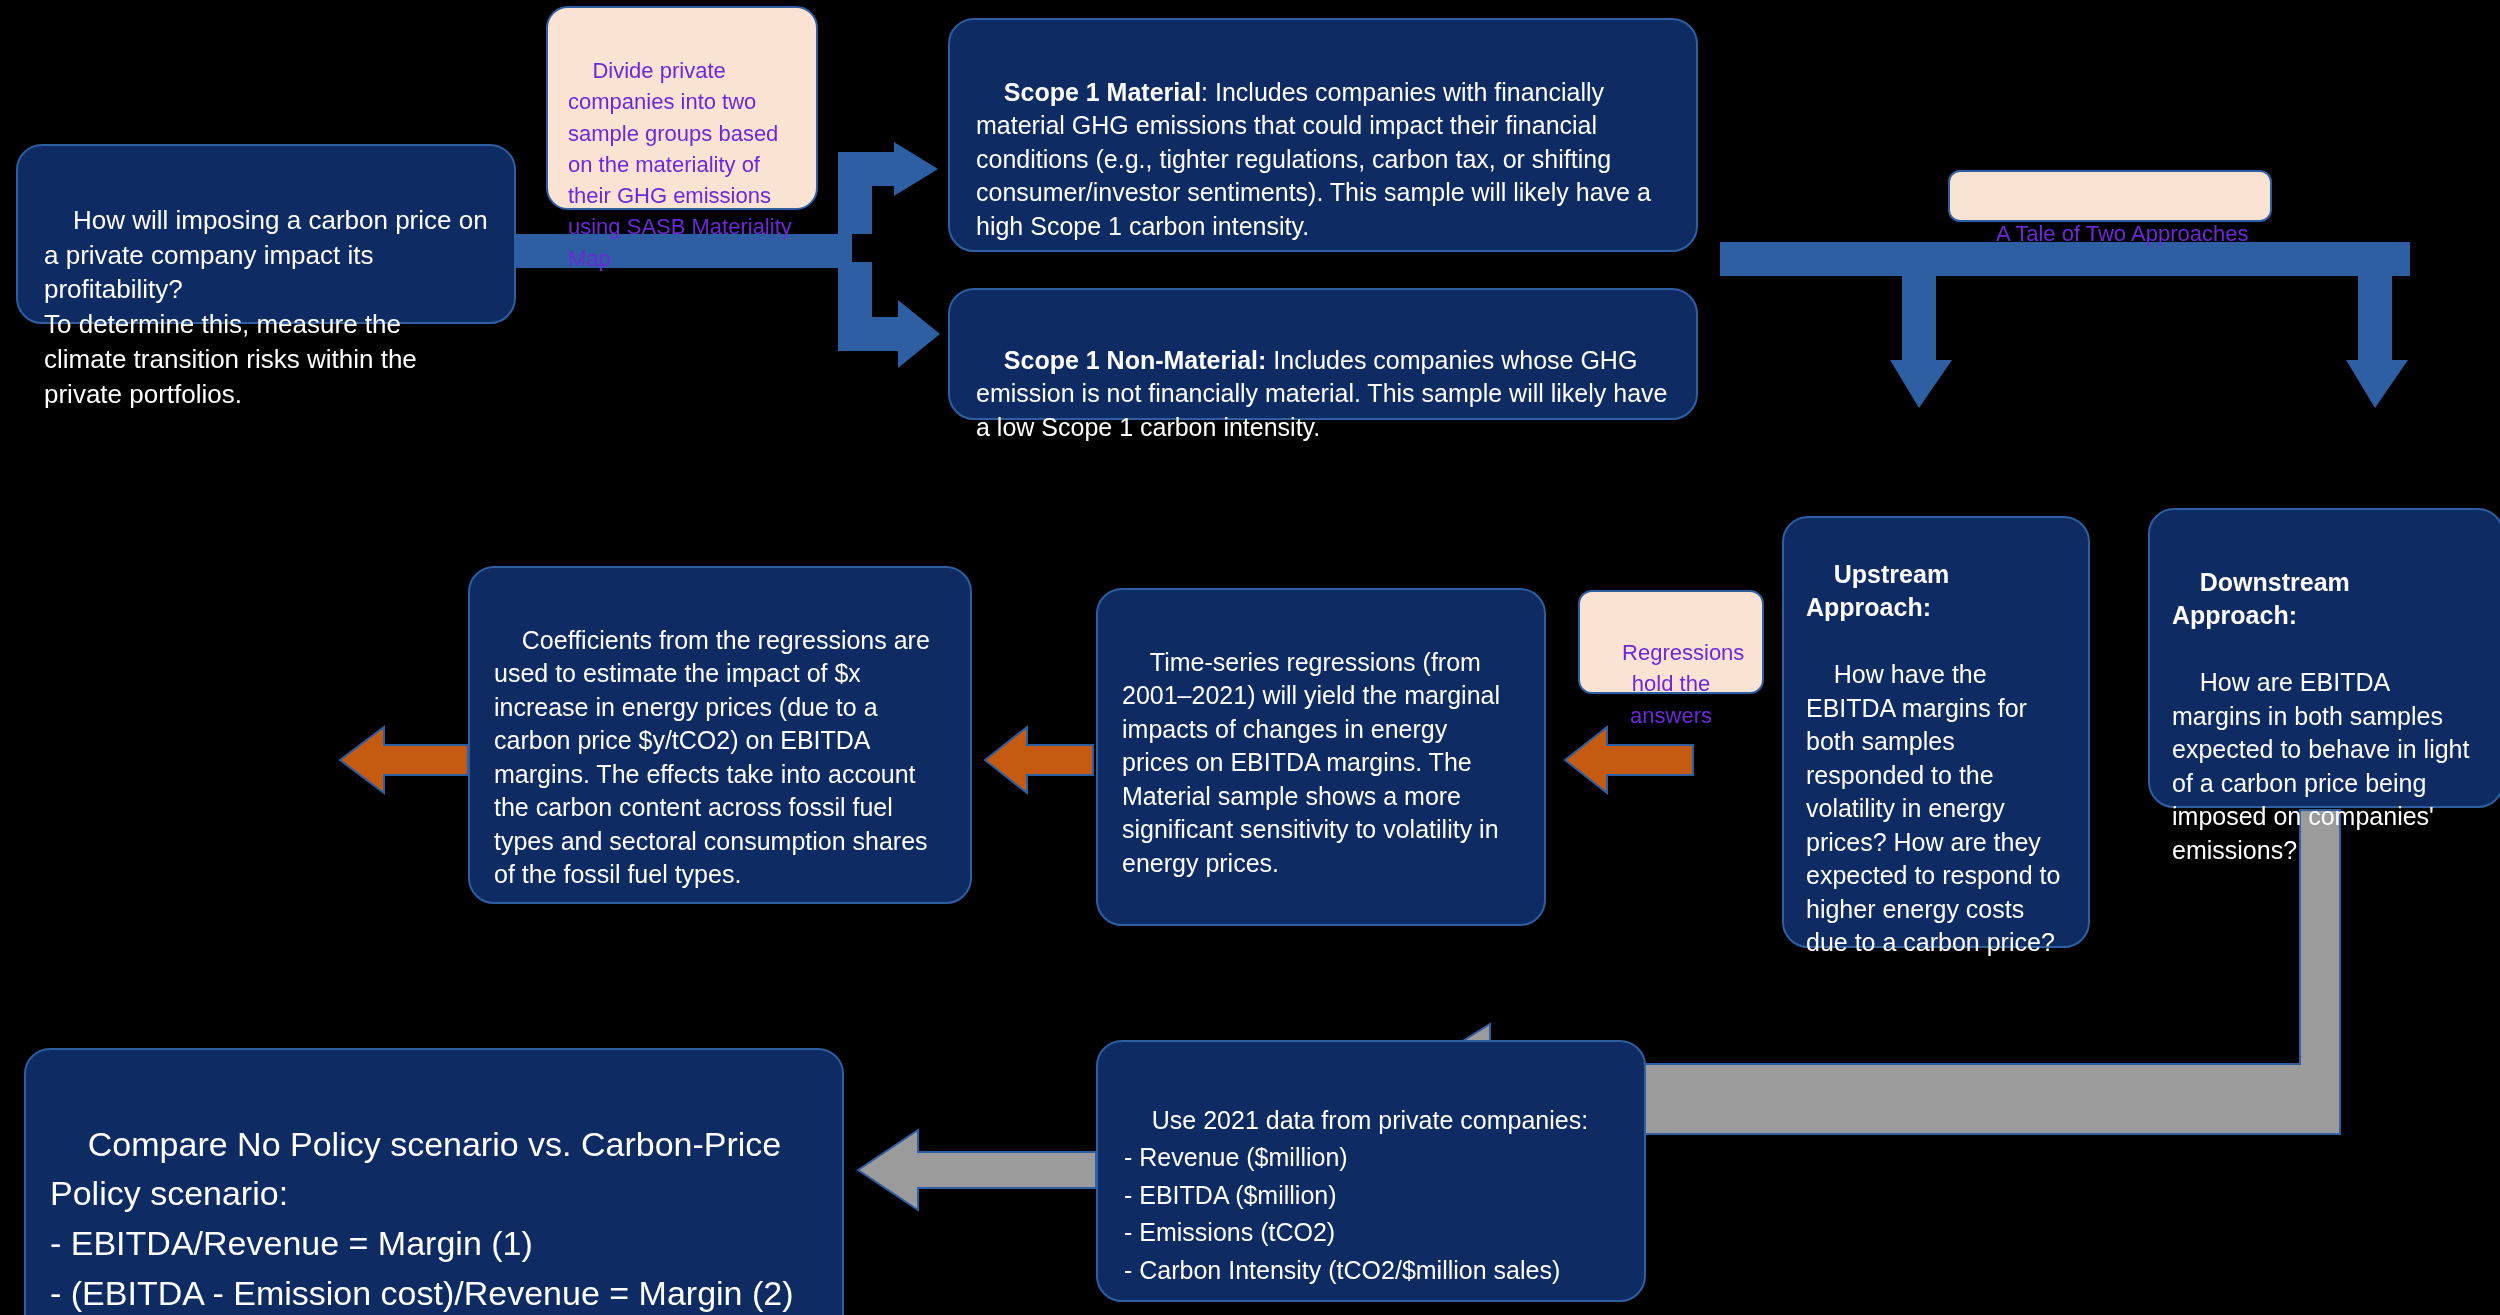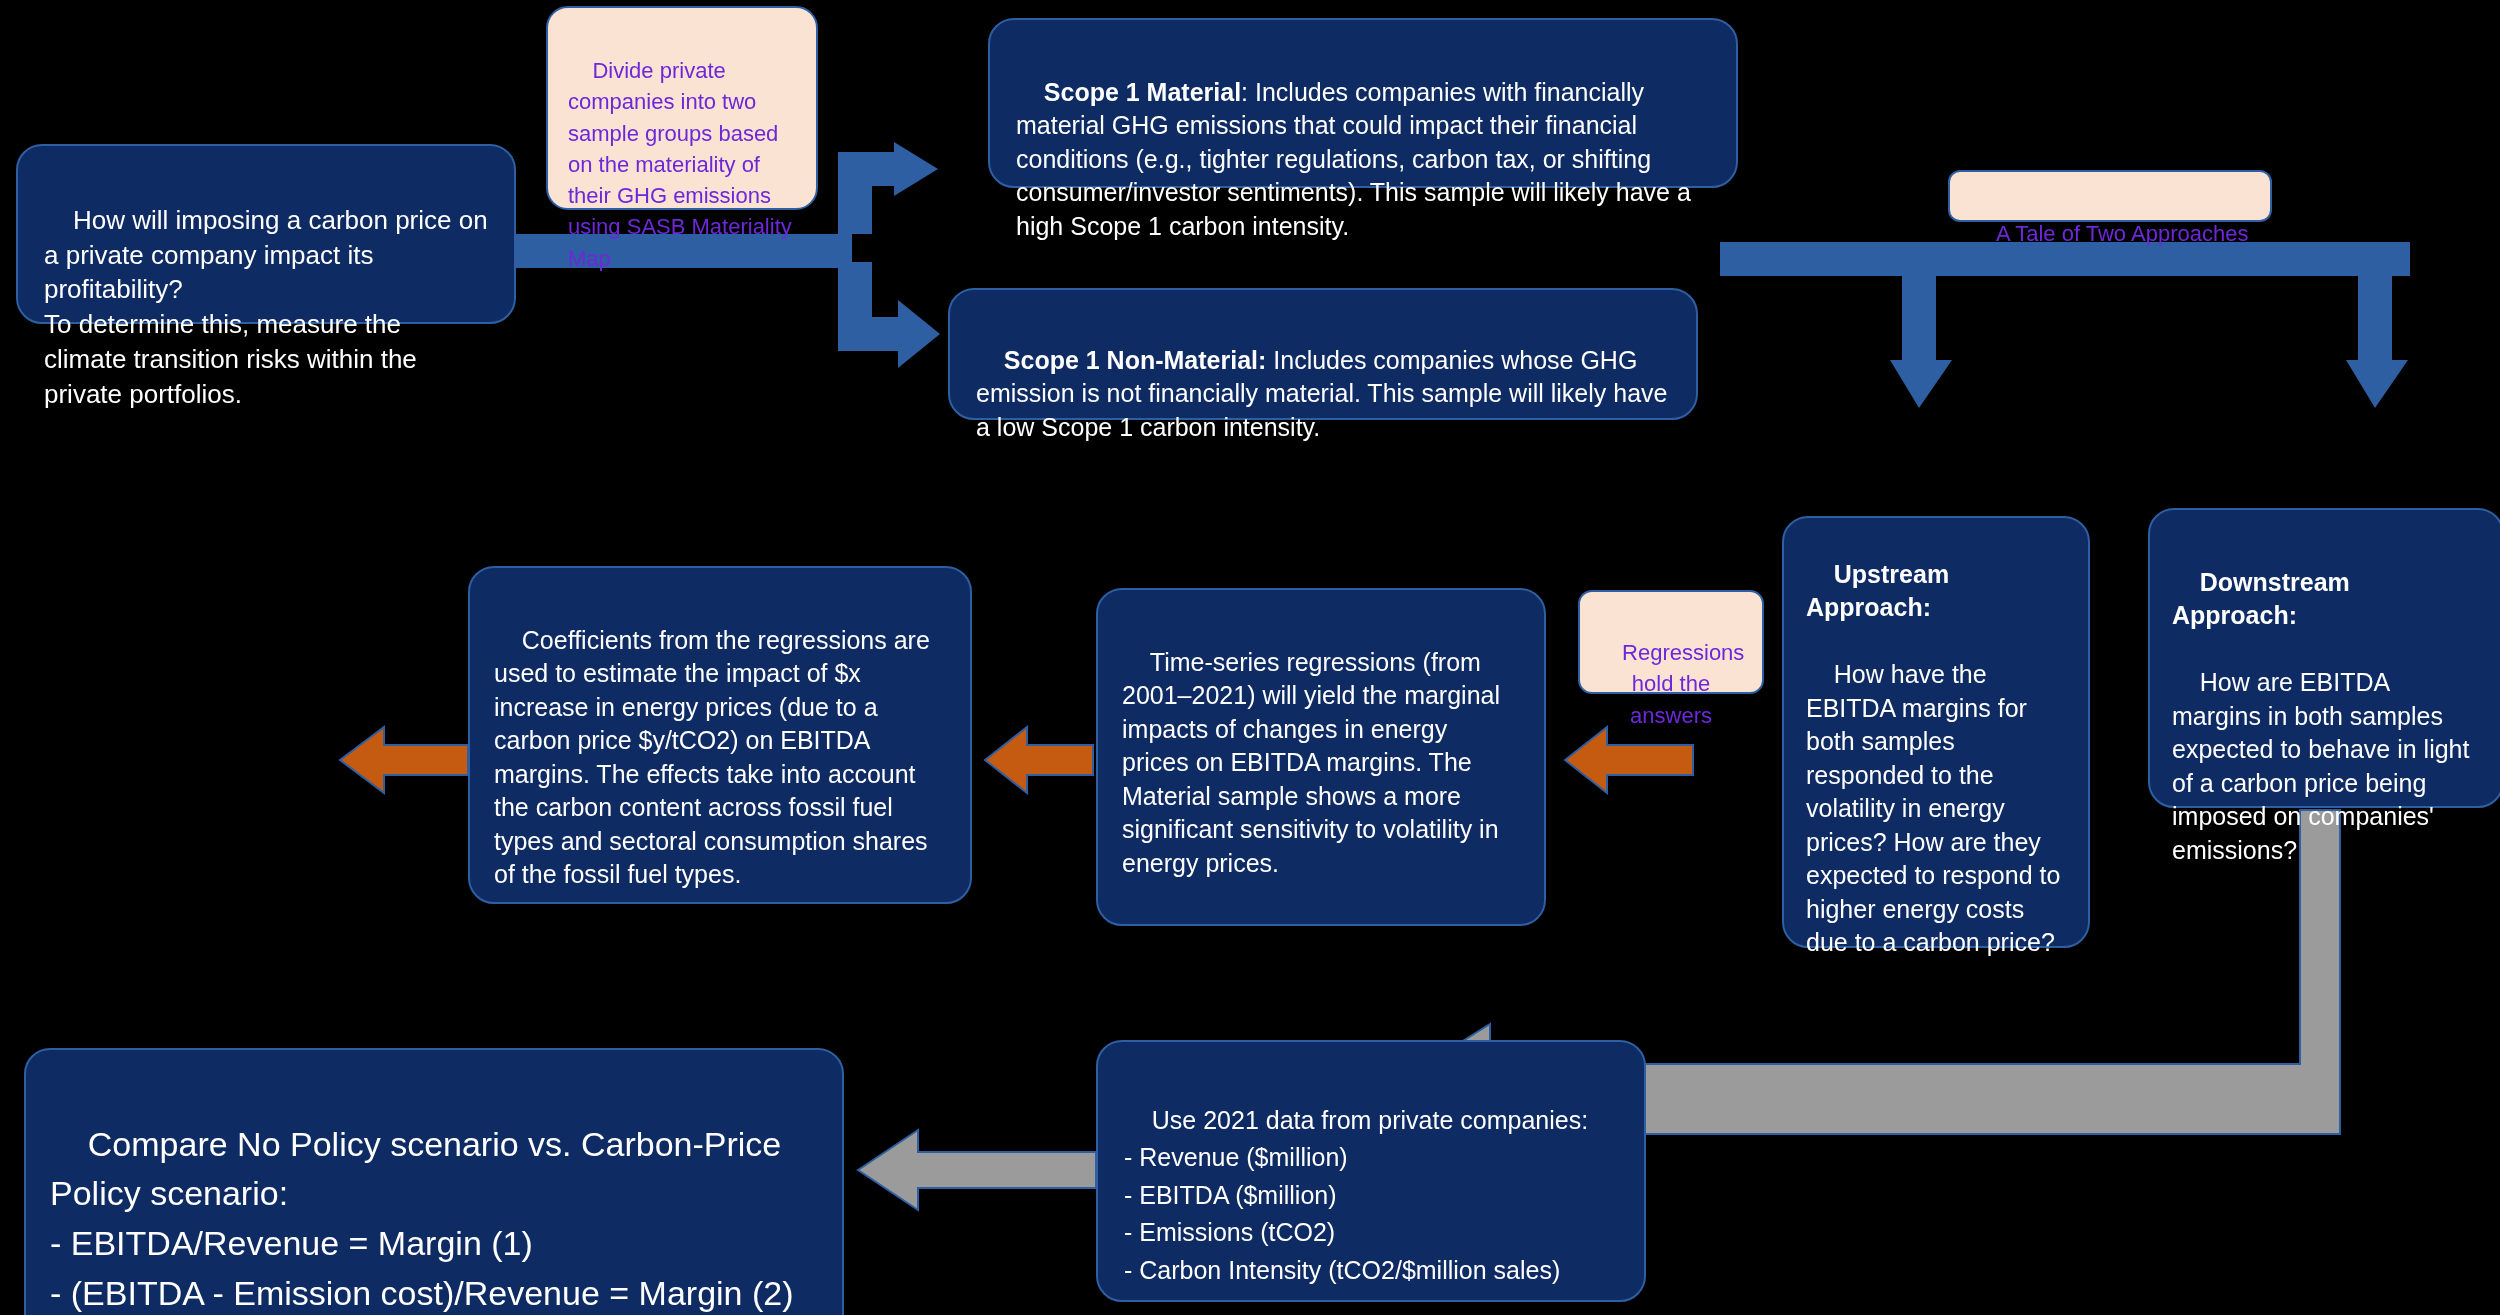--- a/index.html
+++ b/index.html
@@ -119,21 +119,21 @@
 
   <div class="node" style="left:8px; top:144px; width:500px; height:180px; font-size:26px; padding:22px 26px;margin-left:8px;">
     <span>How will imposing a carbon price on a private company impact its profitability?
 To determine this, measure the climate transition risks within the private portfolios.</span>
   </div>
 
   <div class="node beige" style="left:546px; top:6px; width:272px; height:204px; font-size:22px; padding:16px 20px; line-height:1.42;">
     <span>Divide private companies into two sample groups based on the materiality of their GHG emissions using SASB Materiality Map</span>
   </div>
 
-  <div class="node" style="left:948px; top:18px; width:750px; height:170px; font-size:25px; padding:22px 26px;margin-left:40px;">
+  <div class="node" style="left:948px; top:18px; width:750px; height:234px; font-size:25px; padding:22px 26px;">
     <b>Scope 1 Material</b><span>: Includes companies with financially material GHG emissions that could impact their financial conditions (e.g., tighter regulations, carbon tax, or shifting consumer/investor sentiments). This sample will likely have a high Scope 1 carbon intensity.</span>
   </div>
 
   <div class="node" style="left:948px; top:288px; width:750px; height:132px; font-size:25px; padding:20px 26px;">
     <b>Scope 1 Non-Material:</b><span> Includes companies whose GHG emission is not financially material. This sample will likely have a low Scope 1 carbon intensity.</span>
   </div>
 
   <div class="node beige" style="left:1948px; top:170px; width:324px; height:52px; font-size:22px; padding:12px 14px; text-align:center; border-radius:12px; line-height:1.5;">
     <span>A Tale of Two Approaches</span>
   </div>

